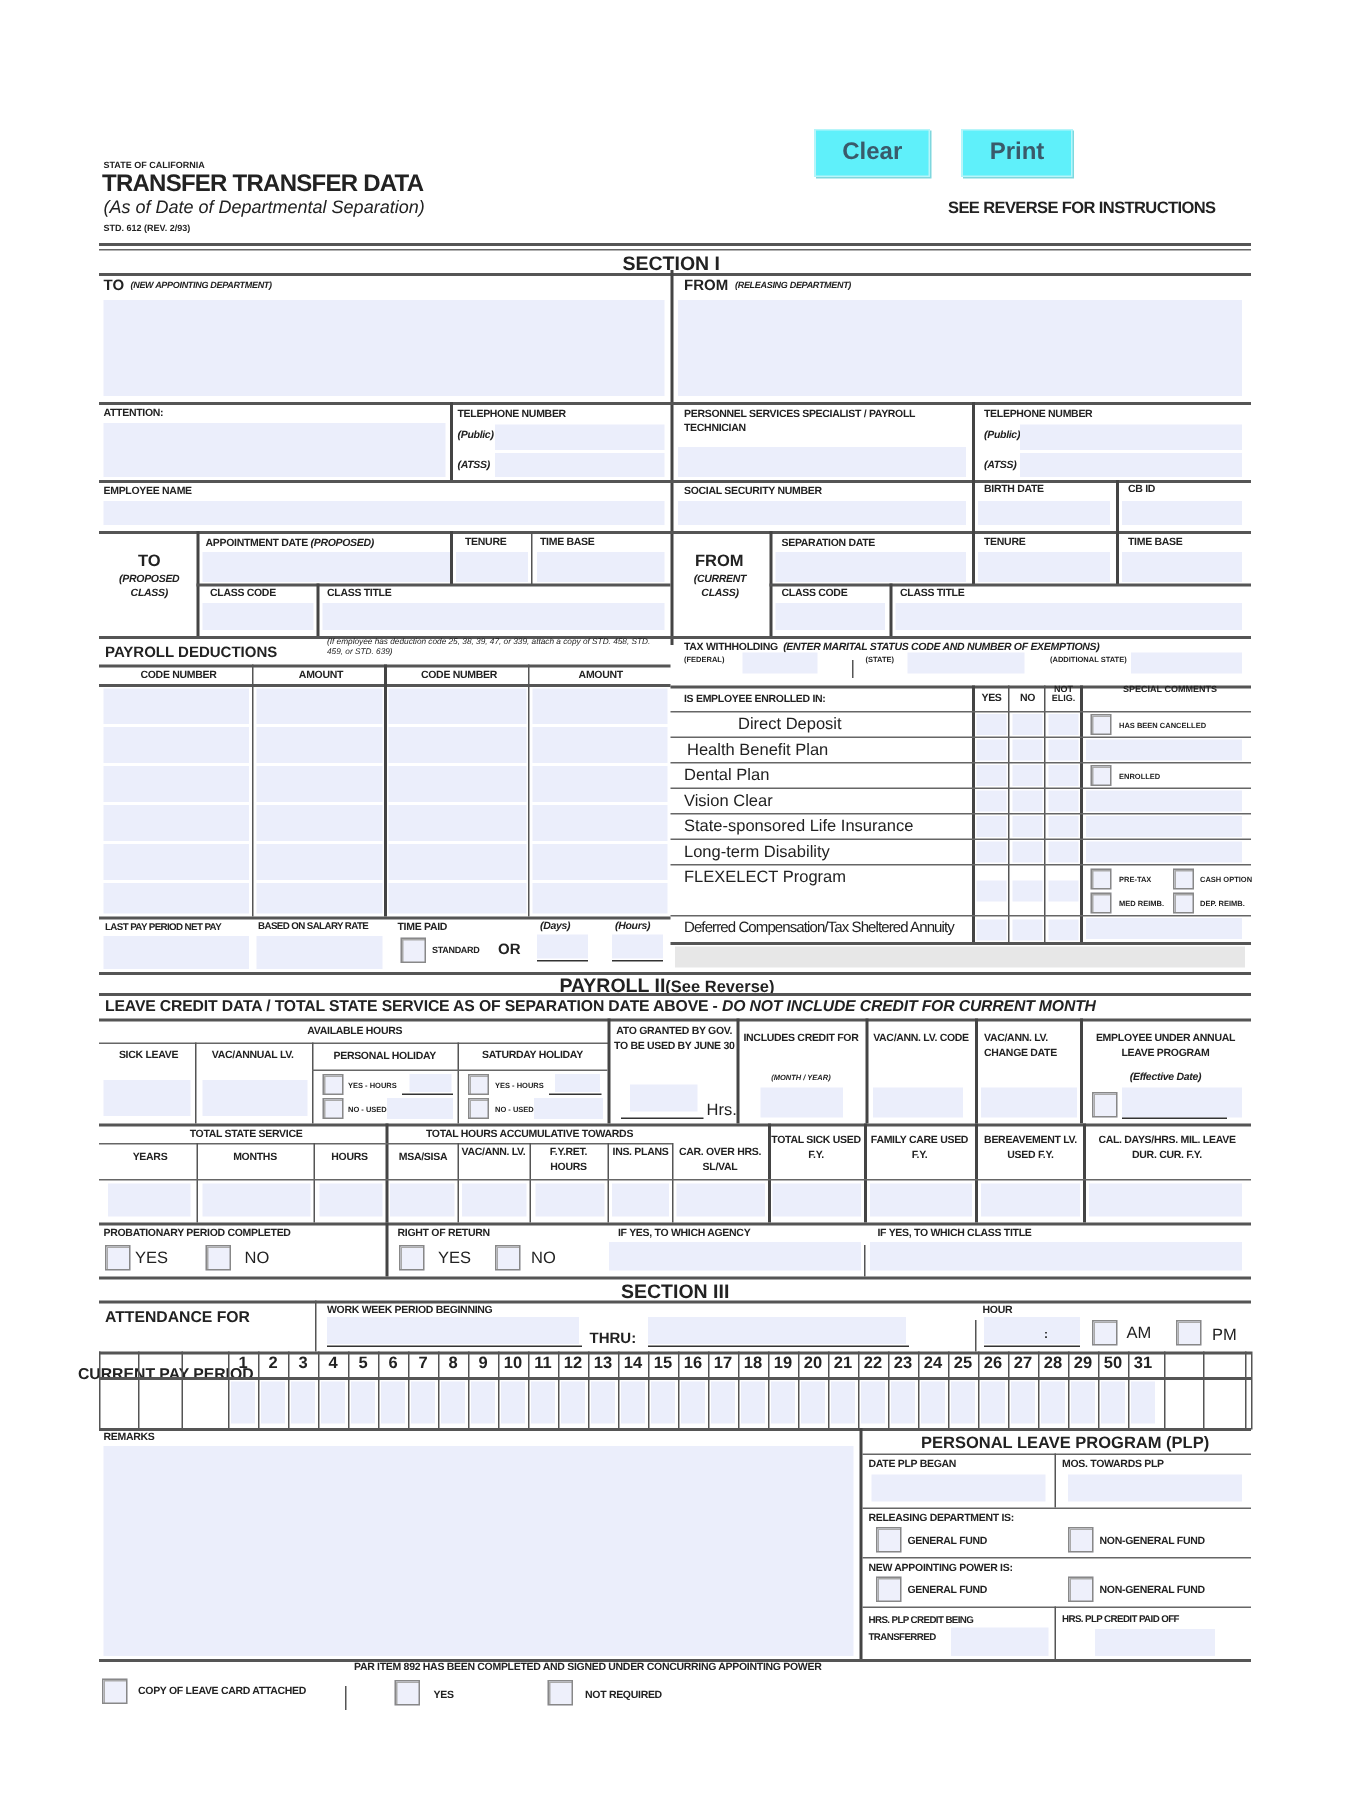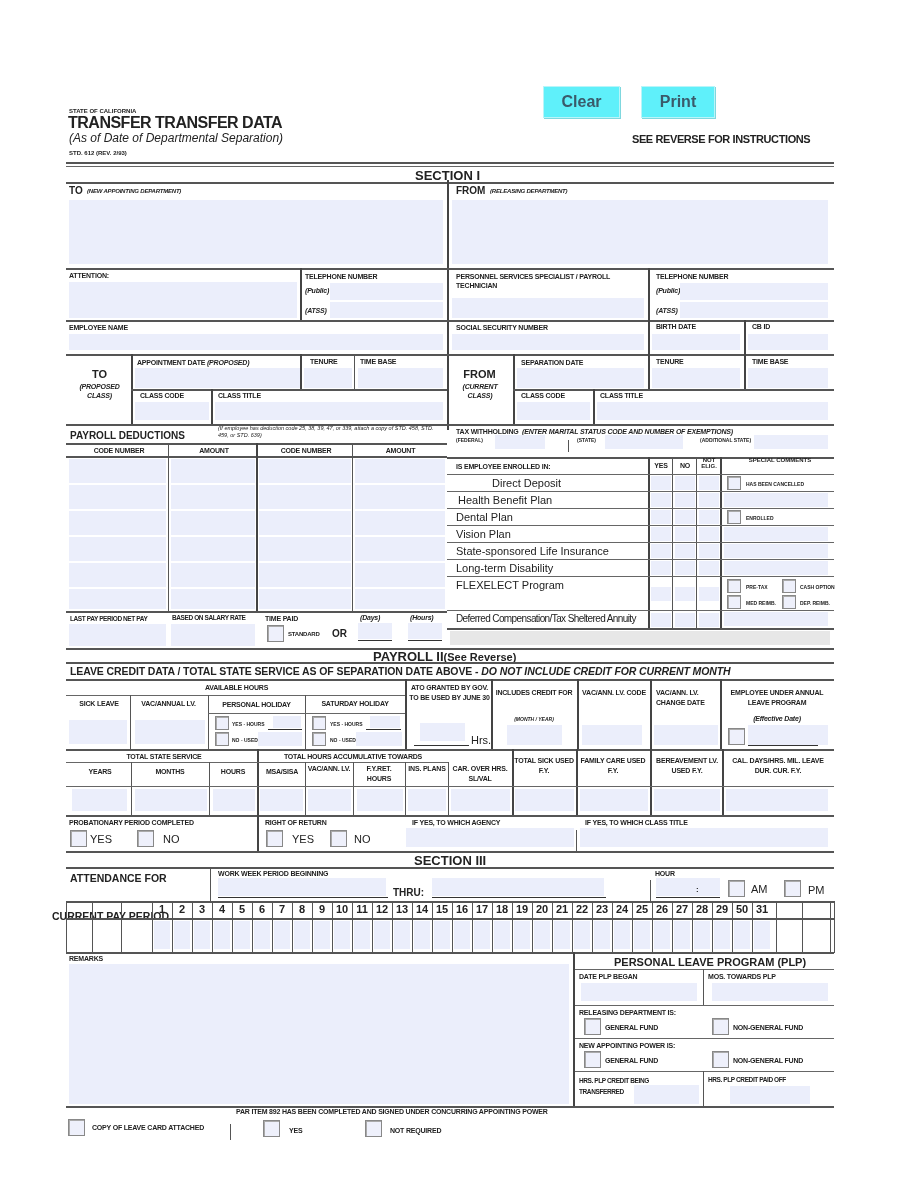--- a/index.html
+++ b/index.html
@@ -183,21 +183,21 @@
 <div class="vl1" style="left:696px;top:457px;height:172px;"></div>
 <div class="vl" style="left:720px;top:457px;height:172px;"></div>
 
 <div class="hl1" style="left:447px;top:474px;width:387px;"></div>
 <div class="t md" style="left:456px;top:477px;margin-left:36px;">Direct Deposit</div>
 <div class="hl1" style="left:447px;top:491px;width:387px;"></div>
 <div class="t md" style="left:458px;top:494px;">Health Benefit Plan</div>
 <div class="hl1" style="left:447px;top:508px;width:387px;"></div>
 <div class="t md" style="left:456px;top:511px;">Dental Plan</div>
 <div class="hl1" style="left:447px;top:525px;width:387px;"></div>
-<div class="t md" style="left:456px;top:528px;">Vision Plan</div>
+<div class="t md" style="left:456px;top:528px;">Vision Clear</div>
 <div class="hl1" style="left:447px;top:542px;width:387px;"></div>
 <div class="t md" style="left:456px;top:545px;">State-sponsored Life Insurance</div>
 <div class="hl1" style="left:447px;top:559px;width:387px;"></div>
 <div class="t md" style="left:456px;top:562px;">Long-term Disability</div>
 <div class="hl1" style="left:447px;top:576px;width:387px;"></div>
 <div class="t md" style="left:456px;top:579px;">FLEXELECT Program</div>
 <div class="hl1" style="left:447px;top:610px;width:387px;"></div>
 <div class="t" style="left:456px;top:613px;font-size:10px;letter-spacing:-0.6px;">Deferred Compensation/Tax Sheltered Annuity</div>
 <div class="hl" style="left:447px;top:628px;width:387px;"></div>
 

